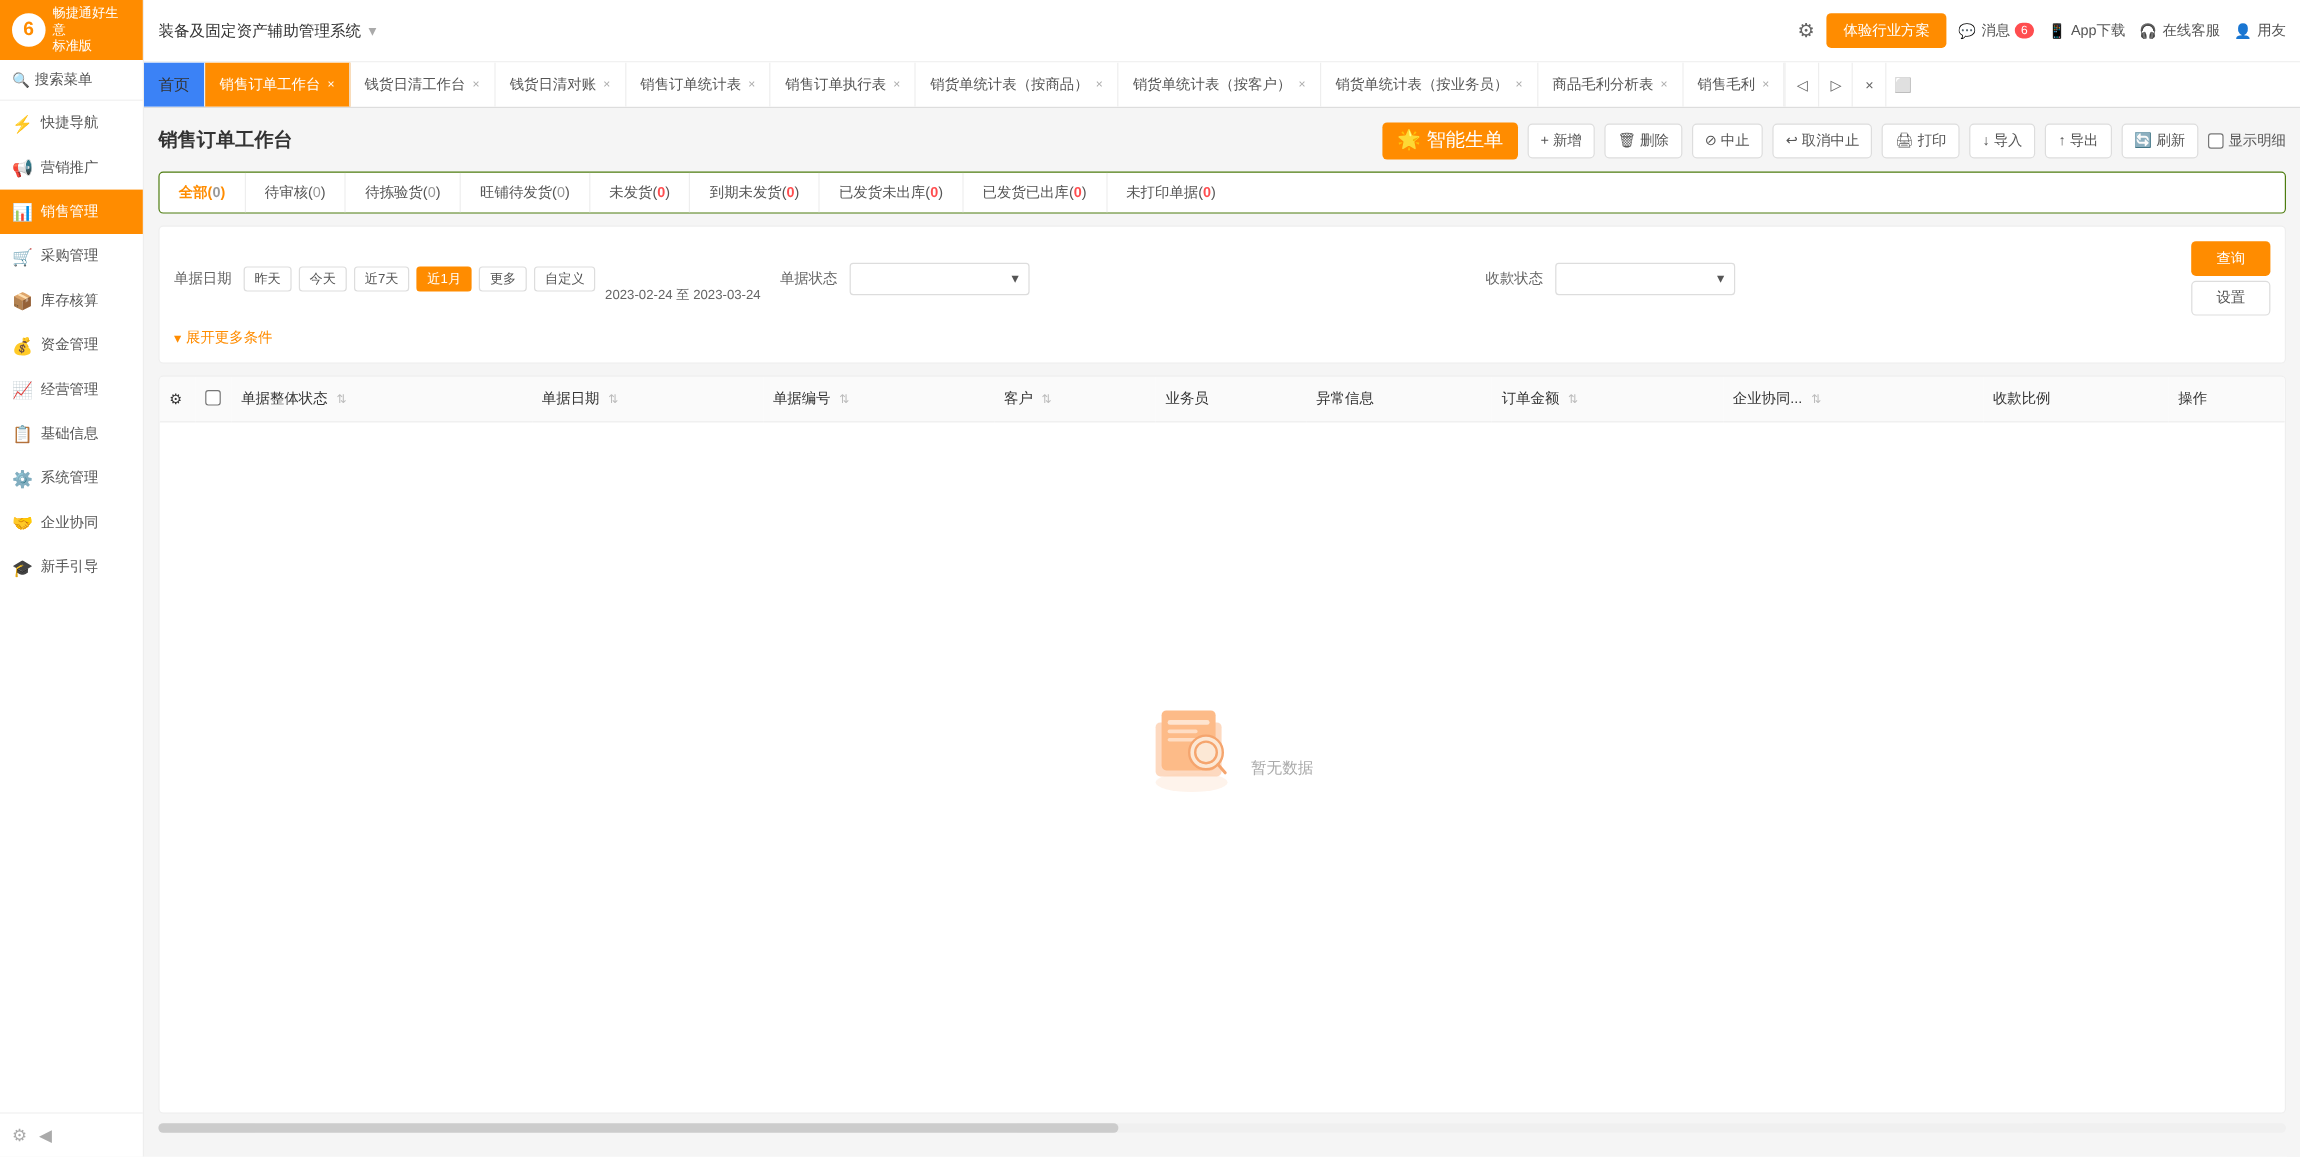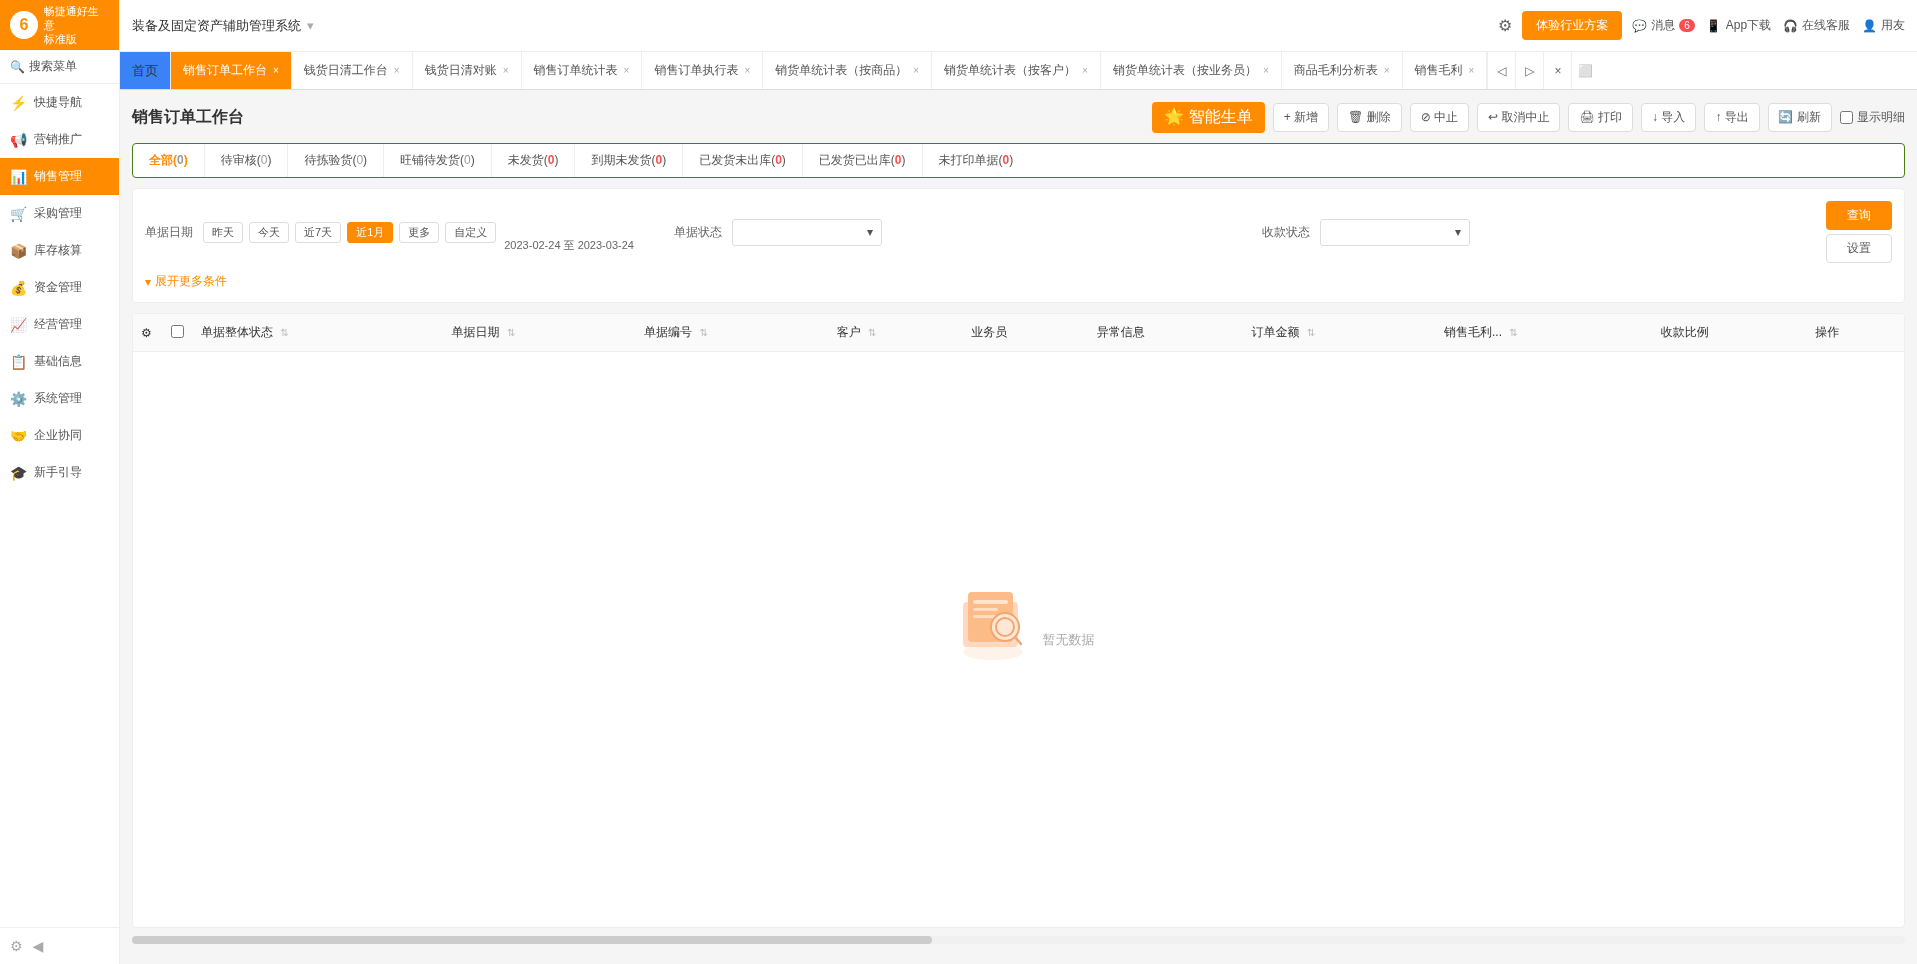--- a/index.html
+++ b/index.html
@@ -62,21 +62,21 @@
     
     .search-bar { background: #fff; border: 1px solid #eee; border-radius: 4px; padding: 12px; margin-bottom: 10px; }
     .search-row { display: flex; align-items: center; gap: 16px; margin-bottom: 10px; }
     .search-row:last-child { margin-bottom: 0; }
     .search-field { display: flex; align-items: center; gap: 8px; }
     .search-label { color: #666; font-size: 12px; white-space: nowrap; min-width: 50px; }
     .date-shortcuts { display: flex; gap: 6px; align-items: center; }
     .date-btn { padding: 2px 8px; border: 1px solid #ddd; border-radius: 3px; cursor: pointer; font-size: 11px; color: #555; background: #fff; }
     .date-btn.active { background: #ff8c00; color: #fff; border-color: #ff8c00; }
     .date-range { color: #666; font-size: 11px; margin-top: 26px; }
-    .select-field { display: flex; align-items: center; gap: 8px; flex: 1; margin-left: 24px; }
+    .select-field { display: flex; align-items: center; gap: 8px; flex: 1; }
     .select-input { border: 1px solid #ddd; border-radius: 3px; padding: 4px 8px; font-size: 12px; color: #555; background: #fff; min-width: 150px; display: flex; align-items: center; justify-content: space-between; cursor: pointer; }
     .expand-btn { display: flex; align-items: center; gap: 4px; color: #ff8c00; cursor: pointer; font-size: 12px; }
     .btn-query { background: #ff8c00; color: #fff; border: none; padding: 6px 20px; border-radius: 4px; cursor: pointer; font-size: 12px; }
     .btn-setting { background: #fff; color: #555; border: 1px solid #ddd; padding: 5px 20px; border-radius: 4px; cursor: pointer; font-size: 12px; }
 
     
     .result-bar { display: flex; align-items: center; justify-content: space-between; margin-bottom: 6px; color: #666; font-size: 12px; }
     .result-actions { display: flex; gap: 12px; align-items: center; }
     .result-action { display: flex; align-items: center; gap: 3px; cursor: pointer; font-size: 12px; color: #555; }
     .dot { width: 8px; height: 8px; border-radius: 50%; display: inline-block; margin-right: 2px; }
@@ -377,21 +377,21 @@
               <span>业务员</span>
             </th>
             <th>
               <span>异常信息</span>
             </th>
             <th>
               <span>订单金额</span>
               <span class="sort-icon">⇅</span>
             </th>
             <th>
-              <span>销售毛利...</span>
+              <span>企业协同...</span>
               <span class="sort-icon">⇅</span>
             </th>
             <th>
               <span>收款比例</span>
             </th>
             <th>
               <span>操作</span>
             </th>
           </tr>
         </thead>

